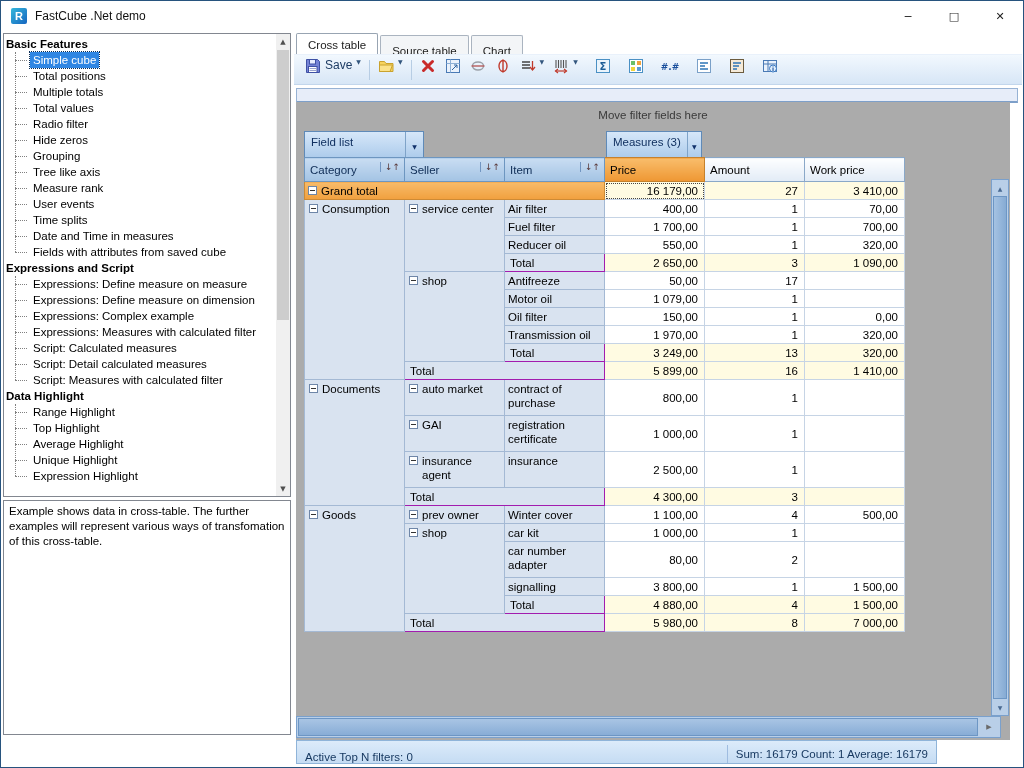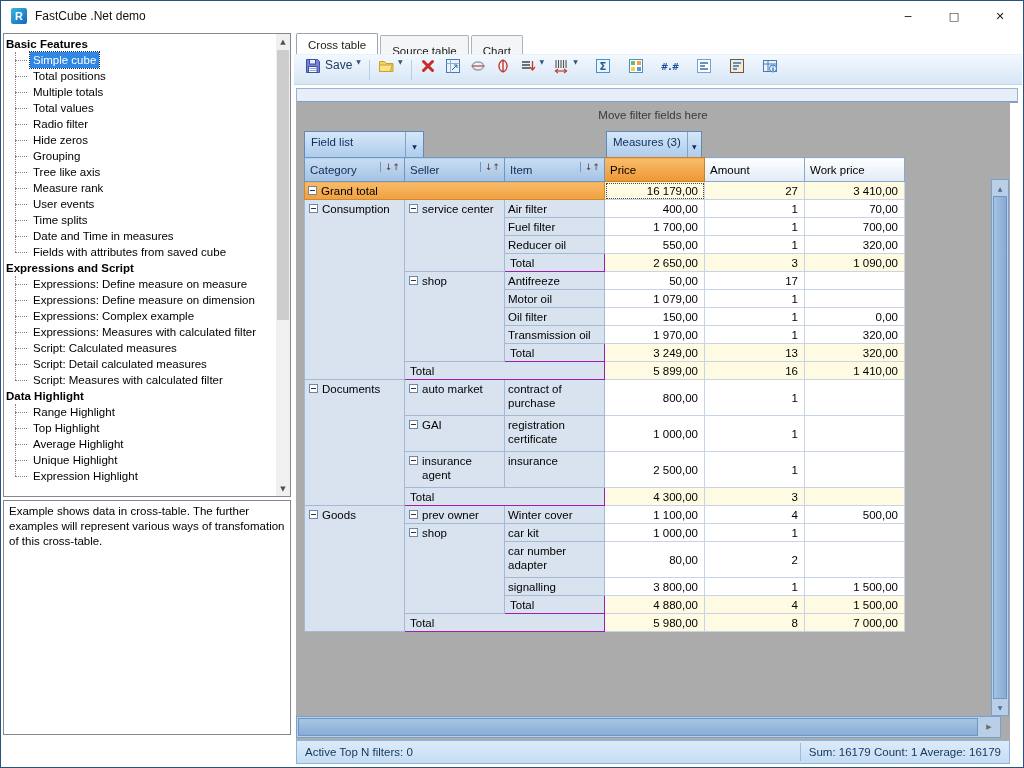--- a/index.html
+++ b/index.html
@@ -98,22 +98,22 @@
   #v-scroll { position:absolute; left:695px; top:77px; width:18px; height:537px; }
   #v-thumb { position:absolute; left:1px; top:16px; width:14px; height:503px; background:linear-gradient(90deg,#a5c2e2,#86abd4); border:1px solid #6d96c4; }
   .v-arrow { position:absolute; left:1px; width:14px; height:14px; display:flex; align-items:center; justify-content:center;
              font-size:6px; color:#4a6a92; font-family:"DejaVu Sans", sans-serif; }
   #h-scroll { position:absolute; left:0px; top:614px; width:705px; height:22px; }
   #h-thumb { position:absolute; left:1px; top:1px; width:680px; height:18px; background:linear-gradient(#a9c5e4,#88add6); border:1px solid #6d96c4; }
   #h-arrow { position:absolute; left:682px; top:1px; width:20px; height:18px; display:flex; align-items:center; justify-content:center;
              font-size:7px; color:#6a6a6a; font-family:"DejaVu Sans", sans-serif; }
 
   
-  #statusbar { position:absolute; left:4px; top:708px; width:714px; height:24px; background:linear-gradient(#dcebfa,#c5dcf3);
-               border:1px solid #8fb4d9; display:flex; align-items:center; font-size:11.5px; color:#14365e; }
+  #statusbar { position:absolute; left:4px; top:708px; width:641px; height:24px; background:linear-gradient(#dcebfa,#c5dcf3);
+               border:1px solid #8fb4d9; display:flex; align-items:flex-end; font-size:11.5px; color:#14365e; }
   #status-left { flex:1; padding-left:8px; }
   #status-right { padding:3px 8px; border-left:1px solid #9fbce0; }
 </style>
 </head>
 <body>
 
 <div id="window">
 
   <div id="titlebar">
     <div id="app-logo">R</div>

